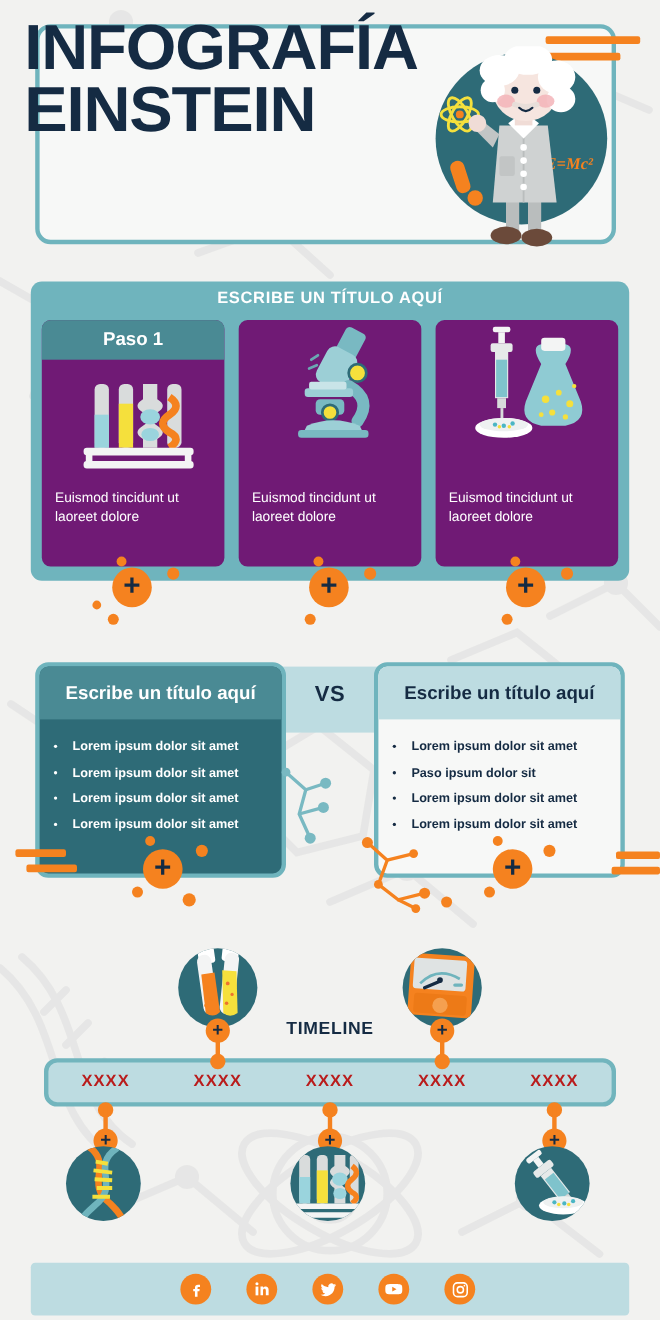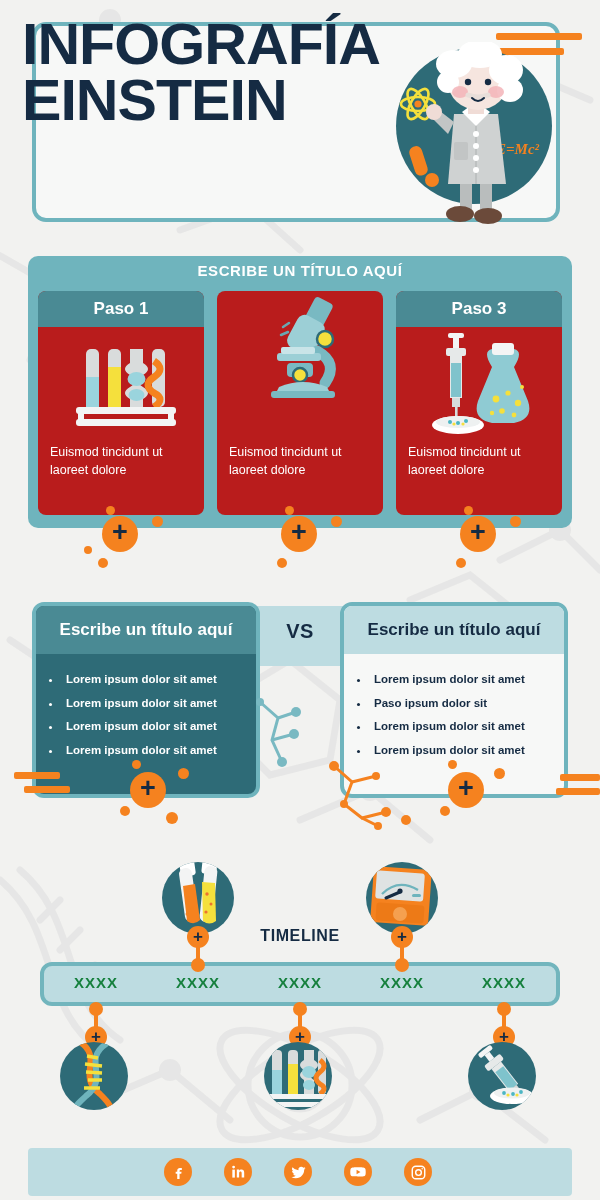--- a/index.html
+++ b/index.html
@@ -68,21 +68,21 @@
     text-align: center;
     font-family: "Liberation Sans Narrow", "Liberation Sans", sans-serif;
     font-weight: bold;
     font-size: 15px;
     letter-spacing: .6px;
     color: #ffffff;
   }
   .step-card {
     position: absolute; top: 35px;
     width: 166px; height: 224px;
-    background: #b91c1c;
+    background: #701a75;
     border-radius: 8px;
     overflow: hidden;
   }
   .sc1 { left: 10px; }
   .sc2 { left: 189px; }
   .sc3 { left: 368px; }
   .step-head {
     height: 36px; line-height: 36px;
     background: #4a8a94;
     text-align: center;
@@ -164,21 +164,21 @@
     border-radius: 12px;
     box-sizing: border-box;
   }
   .tl-label {
     position: absolute; top: 974px;
     width: 104px; text-align: center;
     font-family: "Liberation Sans Narrow", "Liberation Sans", sans-serif;
     font-weight: bold;
     font-size: 15px;
     letter-spacing: 1px;
-    color: #15803d;
+    color: #b91c1c;
   }
 
   
   .plus-node {
     position: absolute;
     width: 36px; height: 36px;
     border-radius: 50%;
     background: #f5821f;
     color: #152b43;
     font-size: 27px;
@@ -364,21 +364,20 @@
           <circle cx="83" cy="84" r="7" fill="#f5e03c" stroke="#2e6b77" stroke-width="2.5"></circle>
           <path d="M62 96 q24 -10 48 0 l4 8 h-56 z" fill="#9ccfd6"></path>
           <rect x="54" y="100" width="64" height="7" rx="3" fill="#79b9c2"></rect>
           <path d="M66 36 l6 -4 M64 44 l7 -3" stroke="#6aa8b2" stroke-width="2.5" stroke-linecap="round"></path>
         </svg>
       </div>
       <div class="step-text">Euismod tincidunt ut laoreet dolore</div>
     </div>
 
     <div class="step-card sc3">
-      <div class="step-head">Paso 3</div>
       <div class="step-art">
         <svg viewBox="0 0 166 110" width="166" height="110">
           <path d="M96 40 q-10 -16 0 -18 h22 q10 2 0 18 l14 34 q6 18 -14 22 h-22 q-20 -4 -14 -22 z" fill="#8fcbd3"></path>
           <rect x="96" y="16" width="22" height="12" rx="3" fill="#f3f4f4"></rect>
           <g fill="#f5e03c">
             <circle cx="100" cy="72" r="3.4"></circle>
               <circle cx="112" cy="66" r="2.6"></circle>
             <circle cx="122" cy="76" r="3.2"></circle>
               <circle cx="106" cy="84" r="2.8"></circle>
             <circle cx="118" cy="88" r="2.4"></circle>

